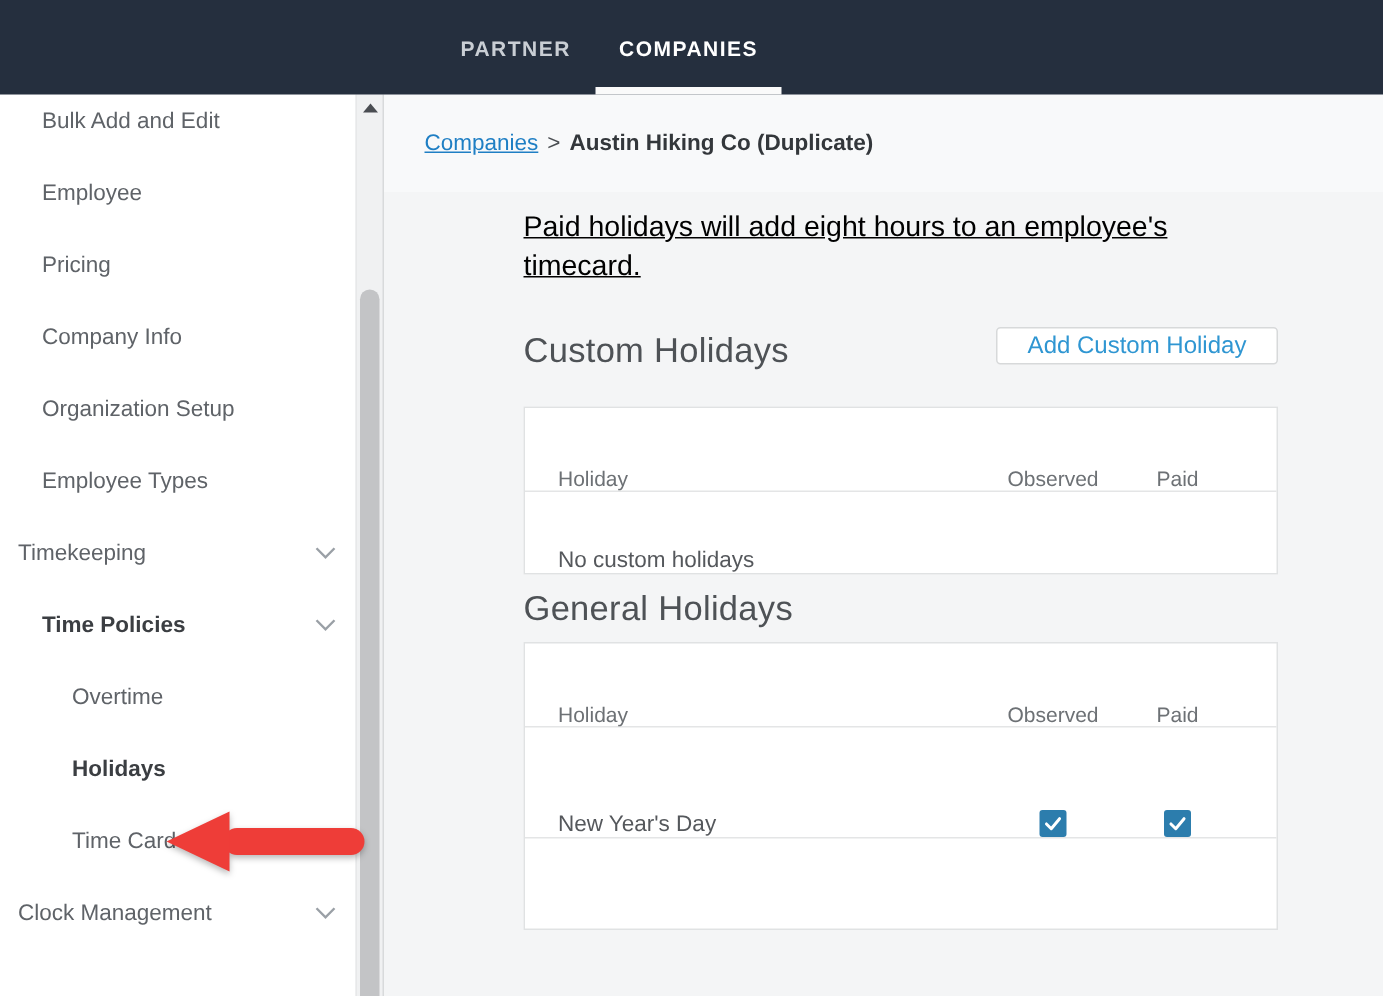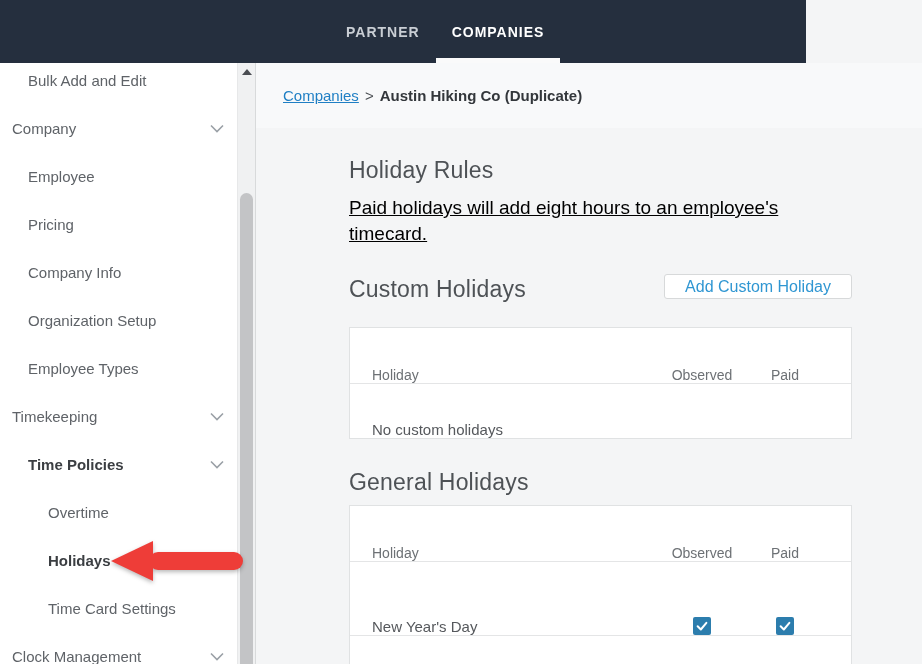--- a/index.html
+++ b/index.html
@@ -5,24 +5,23 @@
   * { margin:0; padding:0; box-sizing:border-box; }
   html,body { width:922px; height:664px; overflow:hidden; }
   body {
     position:relative;
     font-family:"Liberation Sans", sans-serif;
     background:var(--content-bg, #f4f5f6);
   }
 
   
   .topbar {
-    position:absolute; top:0; left:0; width:806px; height:63px;
+    position:absolute; top:0; left:0; width:922px; height:63px;
     background:var(--topbar-bg, #252f3e);
     z-index:30;
-    padding-left:39px;
   }
   .tabs { display:flex; height:63px; margin-left:291px; }
   .tab {
     height:63px; display:flex; align-items:center;
     padding:0 16px; cursor:pointer;
     font-size:14px; font-weight:bold; letter-spacing:1px;
     color:var(--tab-inactive, #c9ced4);
   }
   .tab.active {
     color:#ffffff;
@@ -107,21 +106,21 @@
   .rules-desc + .rules-desc { margin-top:10px; }
 
   .section-header {
     margin-top:27px; display:flex; align-items:flex-start;
     justify-content:space-between; height:39px;
   }
   .section-header h2, h2.section-title {
     font-size:23px; font-weight:400; color:#4e5256; letter-spacing:0.2px;
   }
   .section-header h2 { margin-top:2px; }
-  h2.general-title { margin-top:30px; }
+  h2.general-title { margin-top:9px; }
 
   .add-btn {
     width:188px; height:25px; background:#ffffff;
     border:1px solid #d7d9da; border-radius:3px;
     font-family:"Liberation Sans", sans-serif;
     font-size:16px; color:var(--accent-blue, #2f96d2);
     cursor:pointer;
   }
 
   .card {
@@ -165,26 +164,20 @@
   </div>
 </div>
 
 <div class="sidebar">
   <div class="sidebar-list">
 
     <div class="side-item lvl2">
       <span>Bulk Add and Edit</span>
     </div>
 
-    <div class="side-item lvl1">
-      <span>Company</span>
-      <svg class="chev" viewBox="0 0 14 9">
-          <polyline points="1,1.5 7,7.5 13,1.5" fill="none" stroke="#9aa0a6" stroke-width="1.6"></polyline>
-        </svg>
-    </div>
 
     <div class="side-item lvl2">
       <span>Employee</span>
     </div>
 
     <div class="side-item lvl2">
       <span>Pricing</span>
     </div>
 
     <div class="side-item lvl2">
@@ -250,21 +243,20 @@
 <div class="content">
 
   <div class="breadcrumb-band">
     <span class="crumb-link">Companies</span>
     <span class="crumb-sep">&gt;</span>
     <span class="crumb-current">Austin Hiking Co (Duplicate)</span>
   </div>
 
   <div class="main-col">
 
-    <h1 class="rules-title">Holiday Rules</h1>
     <p class="rules-desc">Paid holidays will add eight hours to an employee's timecard.</p>
 
     <div class="section-header">
       <h2>Custom Holidays</h2>
       <button class="add-btn">Add Custom Holiday</button>
     </div>
 
     <div class="card custom">
       <div class="t-row t-head">
         <div class="cell holiday">Holiday</div>

